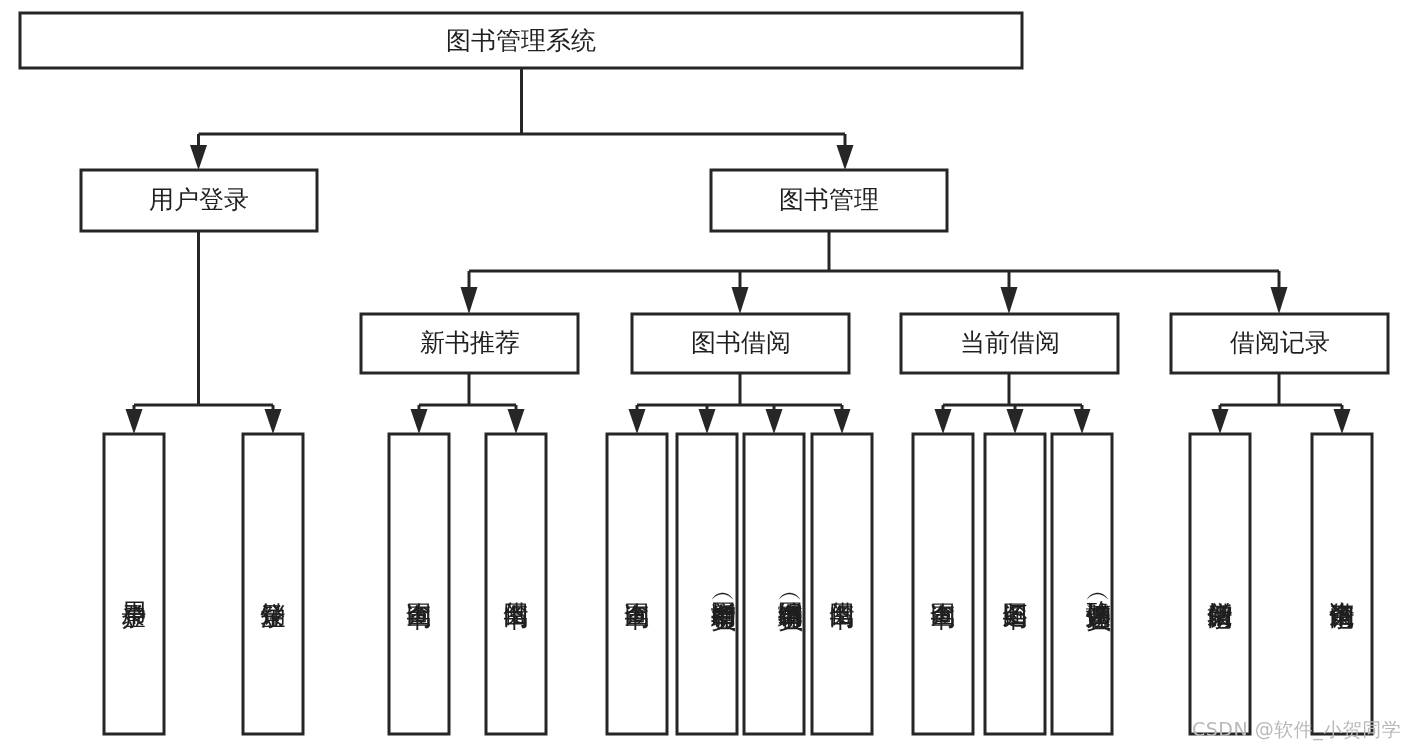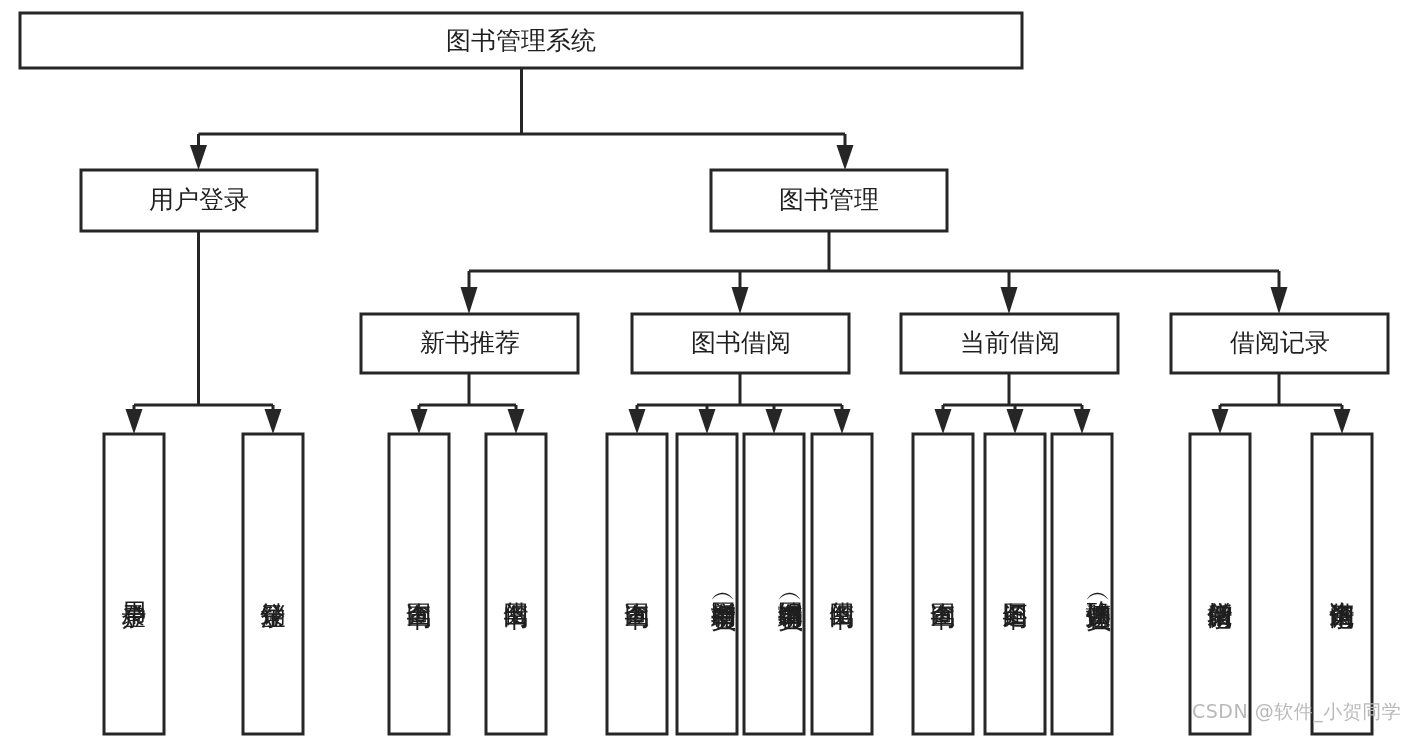--- a/index.html
+++ b/index.html
@@ -220,15 +220,15 @@
   <div class="leaf-label" style="left:913px; top:434px; width:60px; height:300px;">查询图书</div>
 
   <div class="leaf-label" style="left:985px; top:434px; width:60px; height:300px;">归还图书</div>
 
   <div class="leaf-label" style="left:1052px; top:440px; width:60px; height:290px; align-items:flex-start;">确认归还（管理员）</div>
 
   <div class="leaf-label" style="left:1190px; top:434px; width:60px; height:300px;">新增借阅记录</div>
 
   <div class="leaf-label" style="left:1312px; top:434px; width:60px; height:300px;">查询借阅记录</div>
 
-  <div class="watermark" style="left:1192px; top:699px;">CSDN @软件_小贺同学</div>
+  <div class="watermark" style="left:1192px; top:717px;">CSDN @软件_小贺同学</div>
 
 </div>
 
 </body></html>

